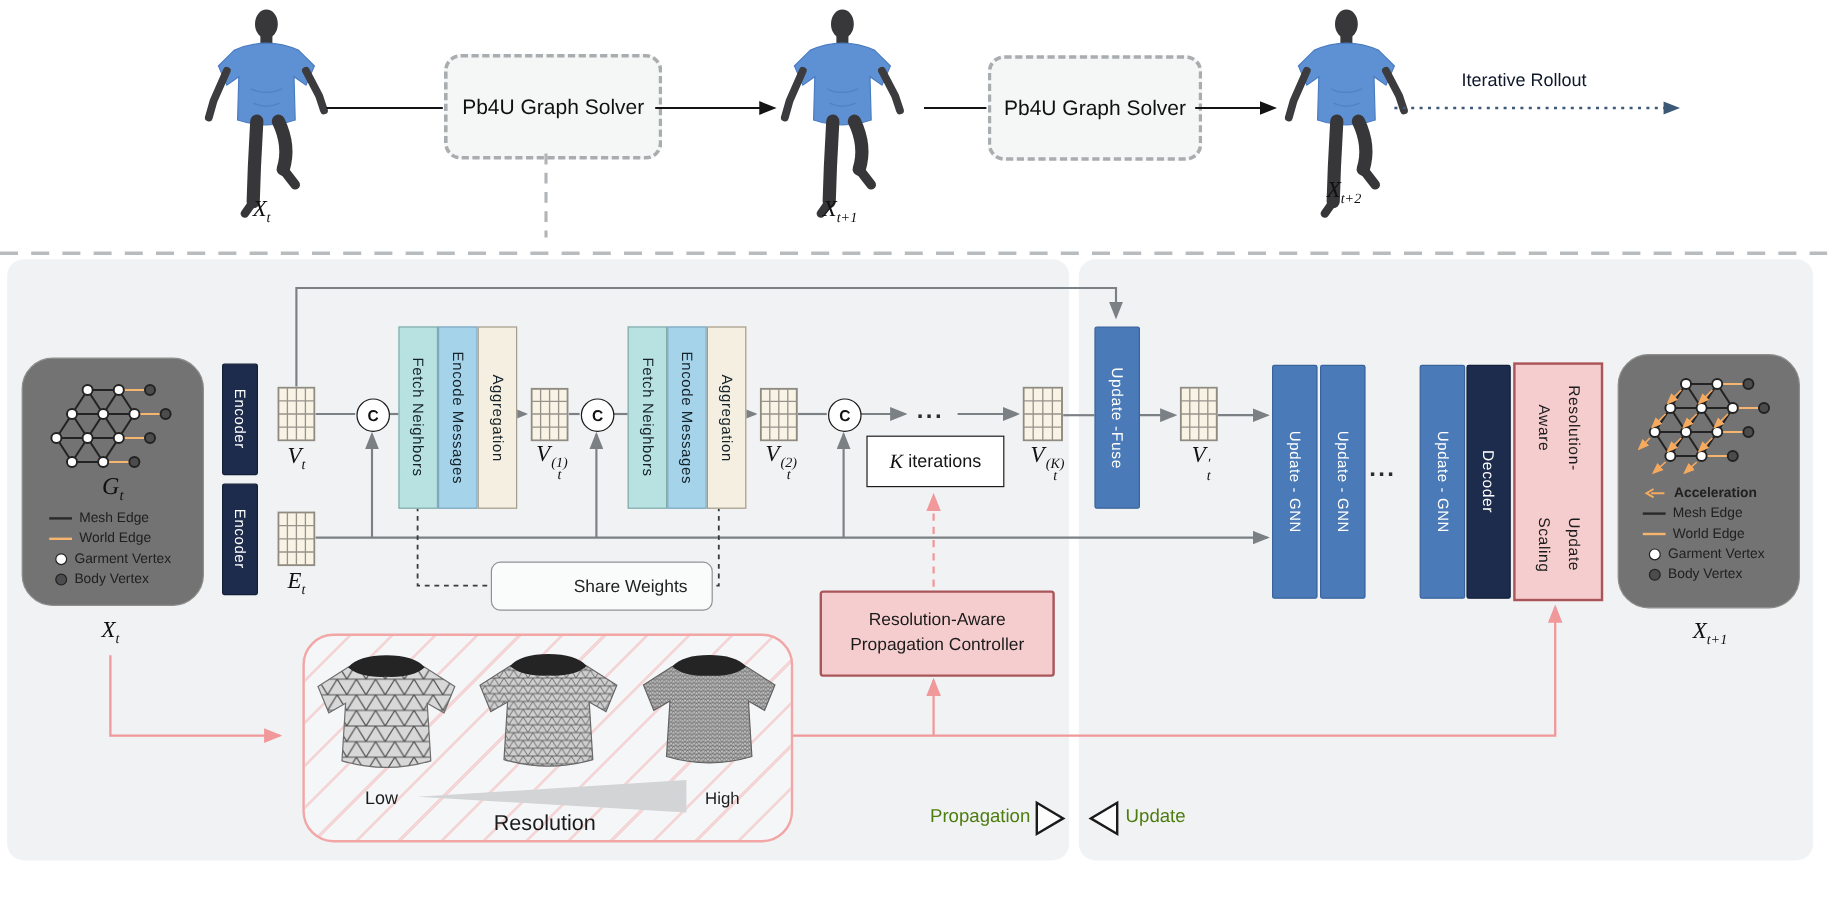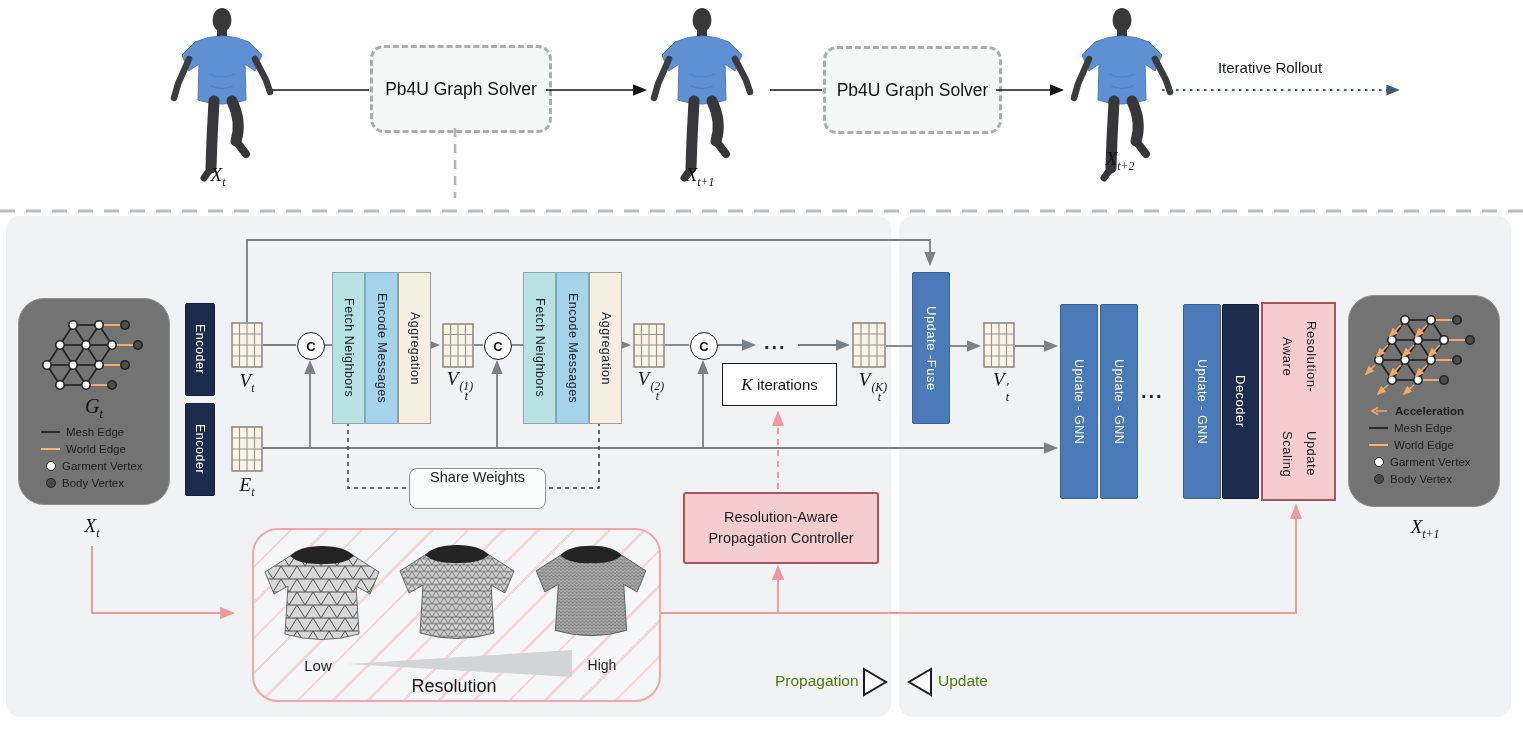--- a/index.html
+++ b/index.html
@@ -31,21 +31,21 @@
       font-weight:bold;font-size:13px;color:#111;z-index:5;}
   .legend-row{display:flex;align-items:center;gap:6px;height:17px;font-size:11.5px;color:#202020;}
   .sw-line{display:inline-block;width:19px;height:0;border-top:2px solid #2a2a2a;}
   .sw-line.orange{border-top-color:#f6b56e;}
   .sw-dot{display:inline-block;width:8px;height:8px;border-radius:50%;border:1.8px solid #222;
       background:#fff;margin-left:5px;margin-right:0px;}
   .sw-dot.filled{background:#4c4c4e;}
   .kbox{position:absolute;background:#fff;border:1.6px solid #1c1c1c;display:flex;
       align-items:center;justify-content:center;font-size:15.5px;}
   .sharebox{position:absolute;background:#fafbfb;border:1.4px solid #8f9396;border-radius:8px;
-      display:flex;align-items:flex-start;justify-content:center;font-size:14.5px;color:#222;}
+      display:flex;align-items:center;justify-content:center;font-size:14.5px;color:#222;padding-left:48px;}
   .ctrlbox{position:absolute;display:flex;flex-direction:column;align-items:center;
       justify-content:center;font-size:14.5px;line-height:1.45;border-radius:3px;}
   .hatchbox{position:absolute;border:2px solid #f2a6a6;border-radius:26px;
       background:repeating-linear-gradient(135deg, rgba(242,166,166,0.40) 0px, rgba(242,166,166,0.40) 2.5px,
       rgba(0,0,0,0) 2.5px, rgba(0,0,0,0) 25px),#f5f6f8;}
   .dots{position:absolute;font-size:20px;font-weight:bold;color:#2c2c2c;letter-spacing:2px;}
   .small-cap{font-size:15px;color:#161616;}
   .flowleg{position:absolute;font-size:15.5px;color:#4d7c0f;}
 </style>
 </head>

